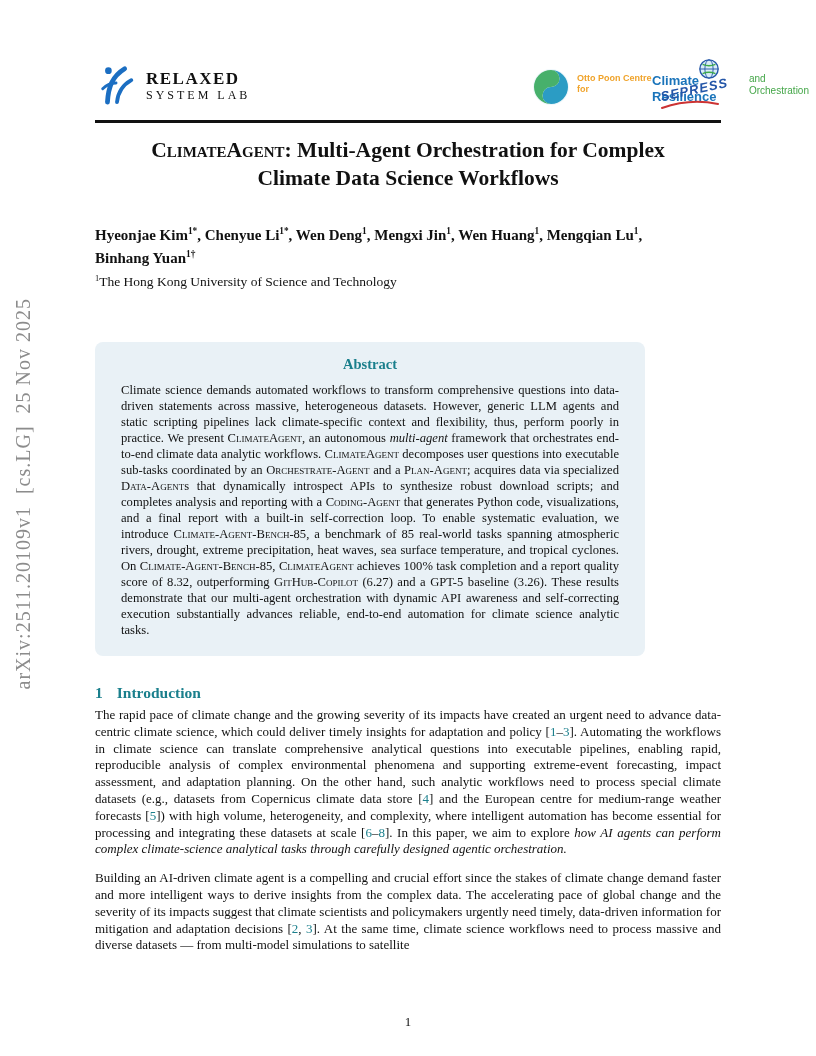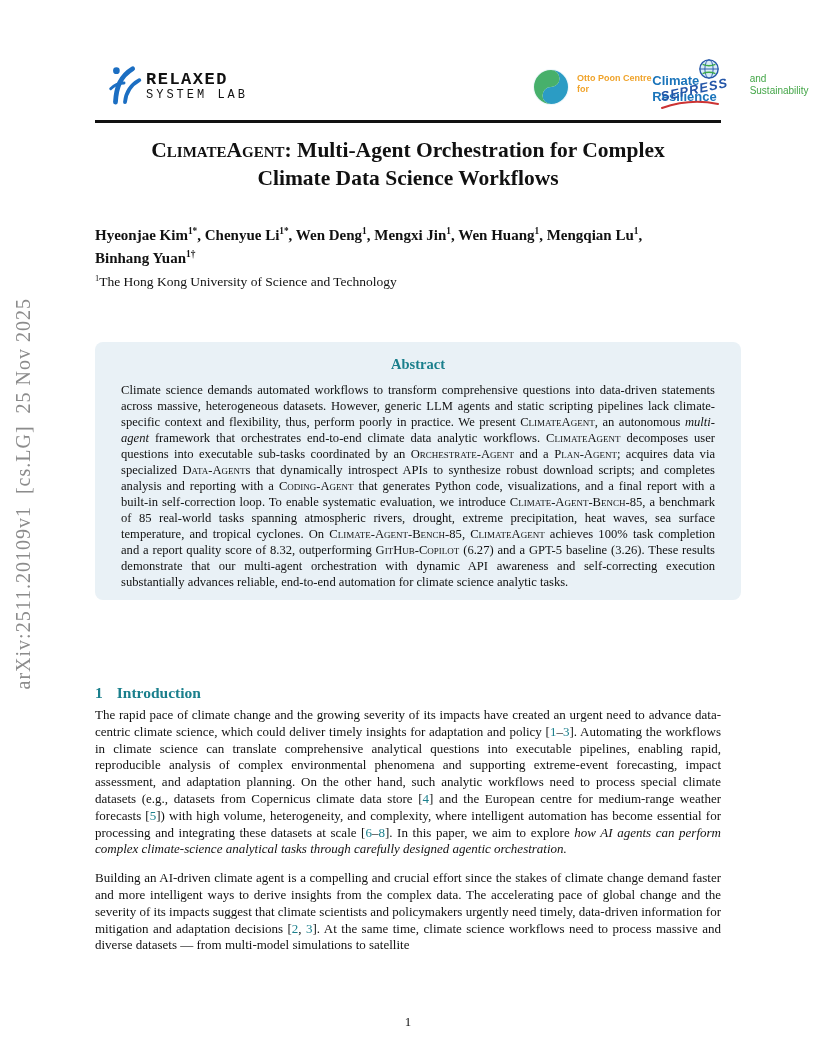--- a/index.html
+++ b/index.html
@@ -14,21 +14,21 @@
   
   .arxiv-stamp {
     position:absolute; left:12px; top:298px;
     writing-mode:vertical-rl; transform:rotate(180deg);
     font-family:"Liberation Serif", serif;
     font-size:20px; color:var(--stamp_gray,#8c8c8c);
     letter-spacing:1px; white-space:pre;
   }
 
   
-  .logo-relaxed { position:absolute; left:104px; top:62px; display:flex; align-items:center; font-family:Liberation Mono, monospace; }
+  .logo-relaxed { position:absolute; left:96px; top:62px; display:flex; align-items:center; gap:8px; font-family:Liberation Serif, serif; }
   .rsl-text { display:flex; flex-direction:column; line-height:1.15; }
   .rsl-line1 { font-weight:bold; font-size:17px; letter-spacing:1.5px; color:#111; }
   .rsl-line2 { font-size:12px; letter-spacing:3px; color:#111; }
 
   .logo-otto { position:absolute; left:532px; top:68px; display:flex; align-items:center; gap:7px; font-family:"Liberation Sans", sans-serif; }
   .otto-text { display:flex; flex-direction:row; line-height:1.2; }
   .otto-line1 { color:var(--otto_orange,#f0a32a); font-weight:bold; font-size:9px; }
   .otto-line2 { color:var(--otto_blue,#1a74ba); font-weight:bold; font-size:13px; }
   .otto-line3 { color:var(--otto_green,#44a648); font-size:10px; }
 
@@ -51,23 +51,23 @@
   }
   .authors {
     position:absolute; left:95px; top:224px; width:626px;
     text-align:left; font-weight:bold; font-size:15px; line-height:23px;
   }
   .affiliation { position:absolute; left:95px; top:274px; width:626px; font-size:13.5px; }
   .contrib { position:absolute; left:95px; top:293px; width:626px; text-align:center; font-size:12px; }
 
   
   .abstract-box {
-    position:absolute; left:95px; top:342px; width:646px;
+    position:absolute; left:95px; top:342px; width:550px;
     background:var(--abstract_bg,#e9f1f6); border-radius:8px;
-    padding:14px 26px 10px;
+    padding:14px 26px 18px;
   }
   .abstract-heading {
     text-align:center; font-weight:bold; font-size:14.5px;
     color:var(--accent,#1a7f8c); margin-bottom:9px;
   }
   .abstract-text { font-size:12.6px; line-height:16px; text-align:justify; }
 
   
   .content { position:absolute; left:95px; top:684px; width:626px; }
   .section-heading { font-size:15.5px; font-weight:bold; color:var(--accent,#1a7f8c); margin-bottom:5px; }
@@ -108,21 +108,21 @@
     <span class="otto-icon">
       <svg width="38" height="38" viewBox="0 0 38 38" aria-hidden="true">
         <circle cx="19" cy="19" r="18" fill="#eef7fb"></circle>
         <path d="M19 2 A17 17 0 0 1 19 36 A8.5 8.5 0 0 1 19 19 A8.5 8.5 0 0 0 19 2 Z" fill="#2b9cc4"></path>
         <path d="M19 36 A17 17 0 0 1 19 2 A8.5 8.5 0 0 1 19 19 A8.5 8.5 0 0 0 19 36 Z" fill="#47b06b"></path>
       </svg>
     </span>
     <span class="otto-text">
       <span class="otto-line1">Otto Poon Centre for</span>
       <span class="otto-line2">Climate Resilience</span>
-      <span class="otto-line3">and Sustainability</span>
+      <span class="otto-line3">and Orchestration</span>
     </span>
   </div>
 
   <div class="logo-sepress">
     <span class="sepress-globe">
       <svg width="22" height="22" viewBox="0 0 24 24" aria-hidden="true">
         <circle cx="12" cy="12" r="10" fill="#d9edf7" stroke="#2456a8" stroke-width="1.5"></circle>
         <ellipse cx="12" cy="12" rx="4.5" ry="10" fill="none" stroke="#2456a8" stroke-width="1"></ellipse>
         <line x1="2" y1="12" x2="22" y2="12" stroke="#2456a8" stroke-width="1"></line>
         <path d="M5 7 Q12 10 19 7" fill="none" stroke="#3faa4c" stroke-width="1.5"></path>

